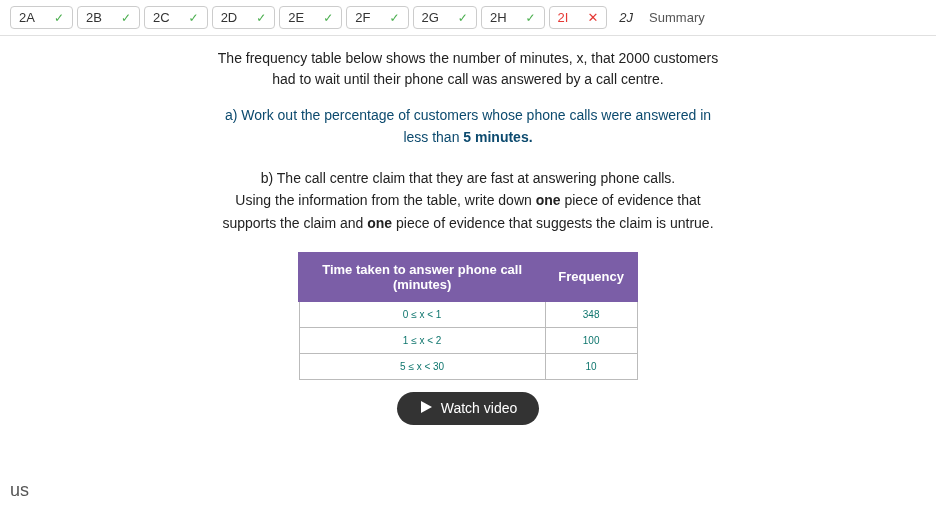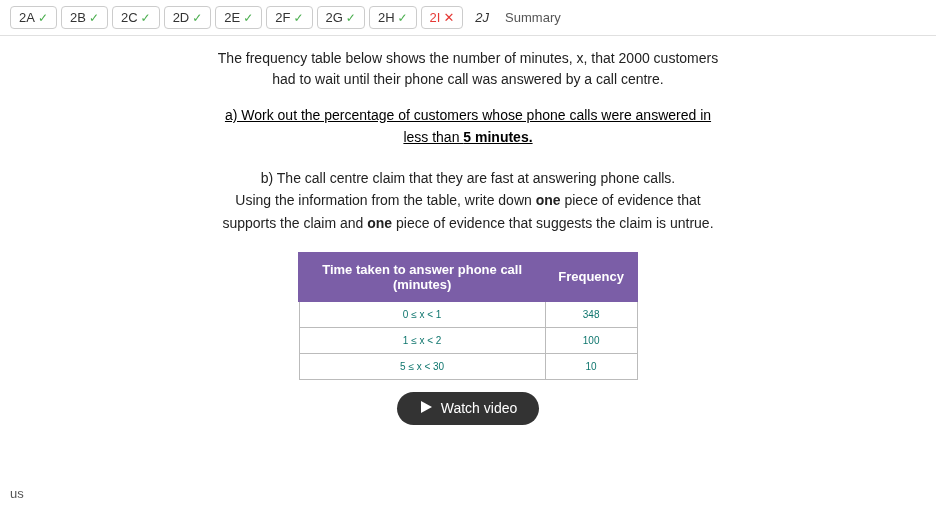--- a/index.html
+++ b/index.html
@@ -26,21 +26,21 @@
     .nav-btn {
       display: flex;
       align-items: center;
       background: #fff;
       border: 1px solid #ccc;
       border-radius: 4px;
       padding: 3px 8px;
       font-size: 13px;
       cursor: pointer;
       color: #333;
-      gap: 3px;
+      gap: 19px;
     }
 
     .nav-btn .checkmark {
       color: #4caf50;
       font-size: 12px;
     }
 
     .nav-btn-red {
       color: #e53935;
     }
@@ -66,25 +66,24 @@
     .intro-text {
       font-size: 14px;
       color: #222;
       text-align: center;
       line-height: 1.5;
       margin-bottom: 14px;
     }
 
     .question-a {
       font-size: 14px;
-      color: #000000;
+      color: #0c4a6e;
       text-align: center;
       line-height: 1.6;
       margin-bottom: 18px;
-      text-decoration: underline;
     }
 
     .question-b {
       font-size: 14px;
       color: #222;
       text-align: center;
       line-height: 1.6;
       margin-bottom: 18px;
     }
 
@@ -136,21 +135,21 @@
       font-size: 14px;
       cursor: pointer;
       margin-top: 12px;
     }
 
     
     .bottom-label {
       position: absolute;
       bottom: 12px;
       left: 10px;
-      font-size: 13px;
+      font-size: 18px;
       color: #555;
     }
   </style>
 </head>
 <body>
 
 <div class="top-nav">
   <button class="nav-btn">
     <span>2A</span>
     <span class="checkmark">✓</span>

